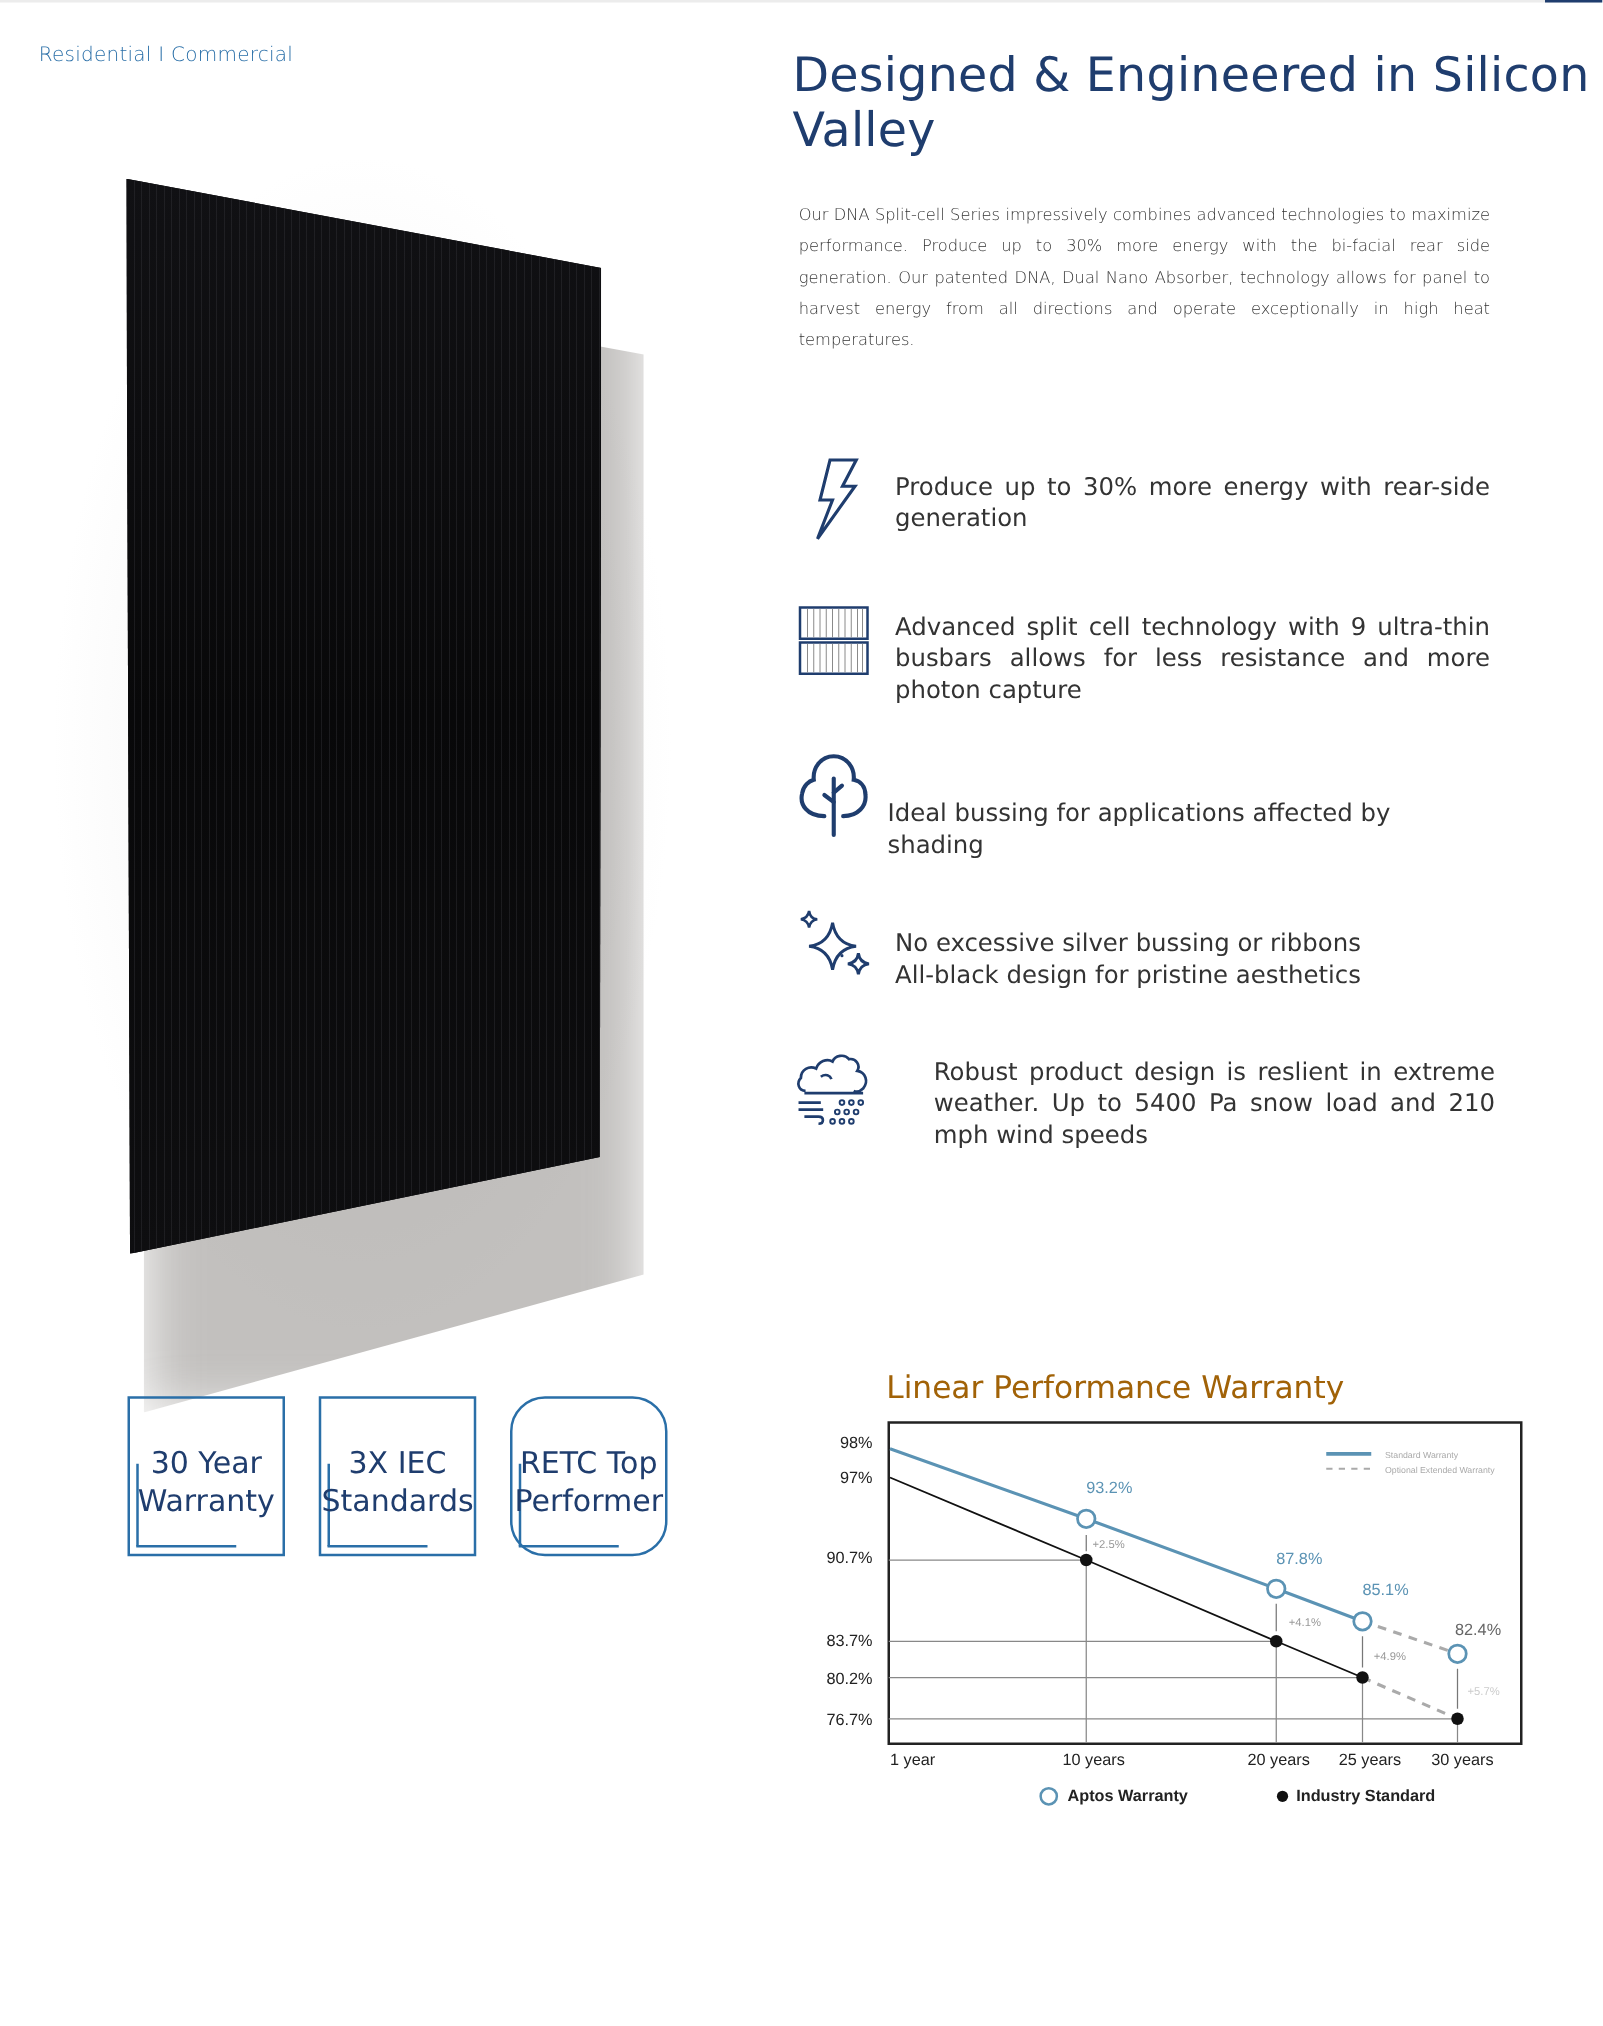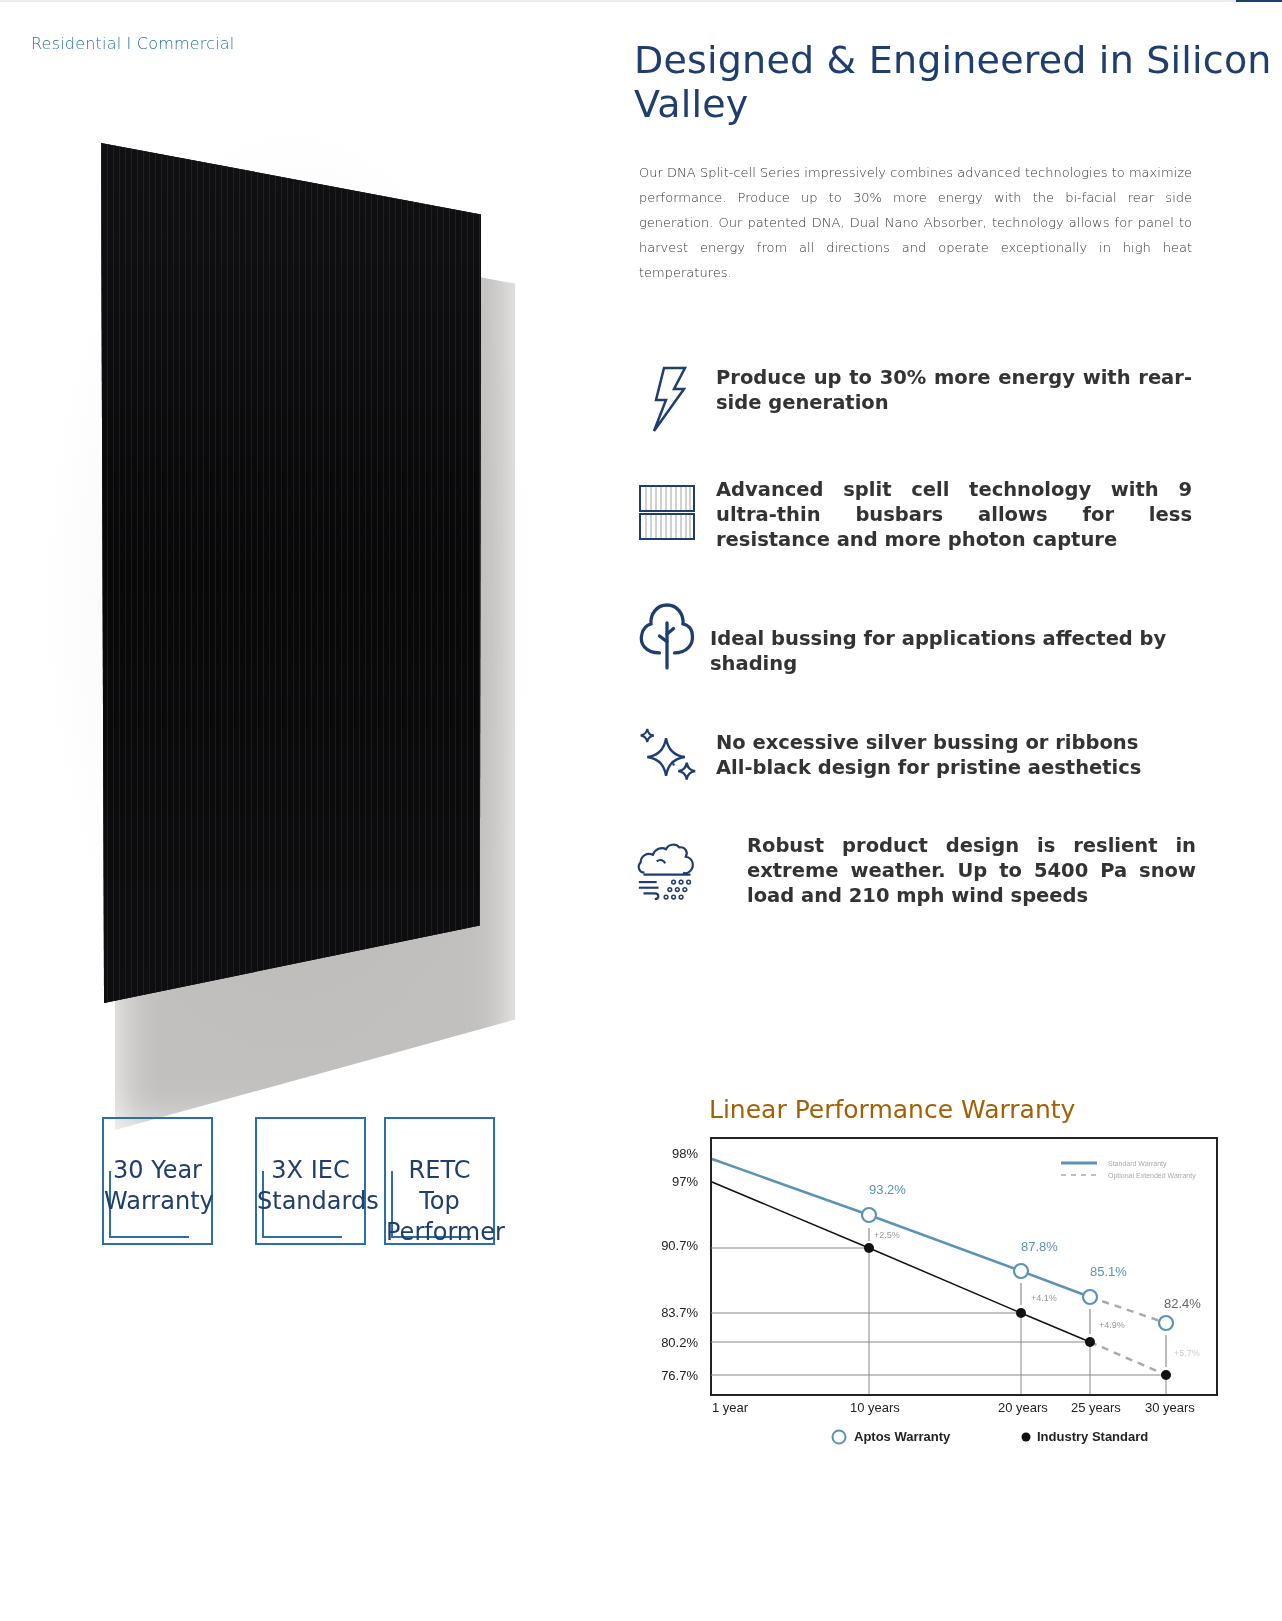--- a/index.html
+++ b/index.html
@@ -21,25 +21,25 @@
     background-image:
       repeating-linear-gradient(90deg, rgba(60,60,66,0.35) 0px, rgba(60,60,66,0.35) 1px, transparent 1px, transparent 6px),
       linear-gradient(180deg, #111114 0%, #080809 50%, #0e0e10 100%);
   }
 
   
   .intro { position: absolute; left: 639px; top: 160px; width: 553px; font-size: 13px; line-height: 25px; color: #333; text-align: justify; font-weight: 300; }
 
   .feature { position: absolute; left: 636px; width: 560px; display: flex; align-items: flex-start; }
   .feature .ficon { width: 62px; height: 70px; flex: 0 0 62px; display: flex; align-items: center; justify-content: center; }
-  .feature .ftext { margin-left: 18px; width: 476px; font-size: 19.5px; line-height: 25px; color: #333; text-align: justify; font-weight: 700; }
+  .feature .ftext { margin-left: 18px; width: 476px; font-size: 19.5px; line-height: 25px; color: #333; text-align: justify; font-weight: 400; margin-top: 12px; }
   .feature .ftext.noj { text-align: left; }
 
   
-  .badge { position: absolute; top: 1117px; width: 111px; height: 128px; border: 2px solid #2a6fa8; }
+  .badge { position: absolute; top: 1117px; width: 126px; height: 128px; border: 2px solid #2a6fa8; }
   .badge .bl { position: absolute; left: 5px; top: 52px; width: 1.5px; height: 66px; background: #2a6fa8; }
   .badge .bb { position: absolute; left: 5px; top: 117px; width: 80px; height: 1.5px; background: #2a6fa8; }
   .badge .btxt { position: absolute; left: 0; top: 36px; width: 100%; text-align: center; font-size: 24px; line-height: 31px; color: #1f3d6e; }
 
   
   .chart-title { position: absolute; left: 709px; top: 1095px; font-size: 25px; color: #a16207; }
   .chart-svg { position: absolute; left: 640px; top: 1130px; }
 </style>
 </head>
 <body>
@@ -160,21 +160,21 @@
   </div>
 </div>
 <div class="badge" style="left:255px;">
   <div class="bl"></div>
   <div class="bb"></div>
   <div class="btxt">
     <div>3X IEC</div>
     <div>Standards</div>
   </div>
 </div>
-<div class="badge" style="left:384px;">
+<div class="badge" style="left:408px;border-radius:28px;">
   <div class="bl"></div>
   <div class="bb"></div>
   <div class="btxt">
     <div>RETC Top</div>
     <div>Performer</div>
   </div>
 </div>
 
 <div class="chart-title">Linear Performance Warranty</div>
 

